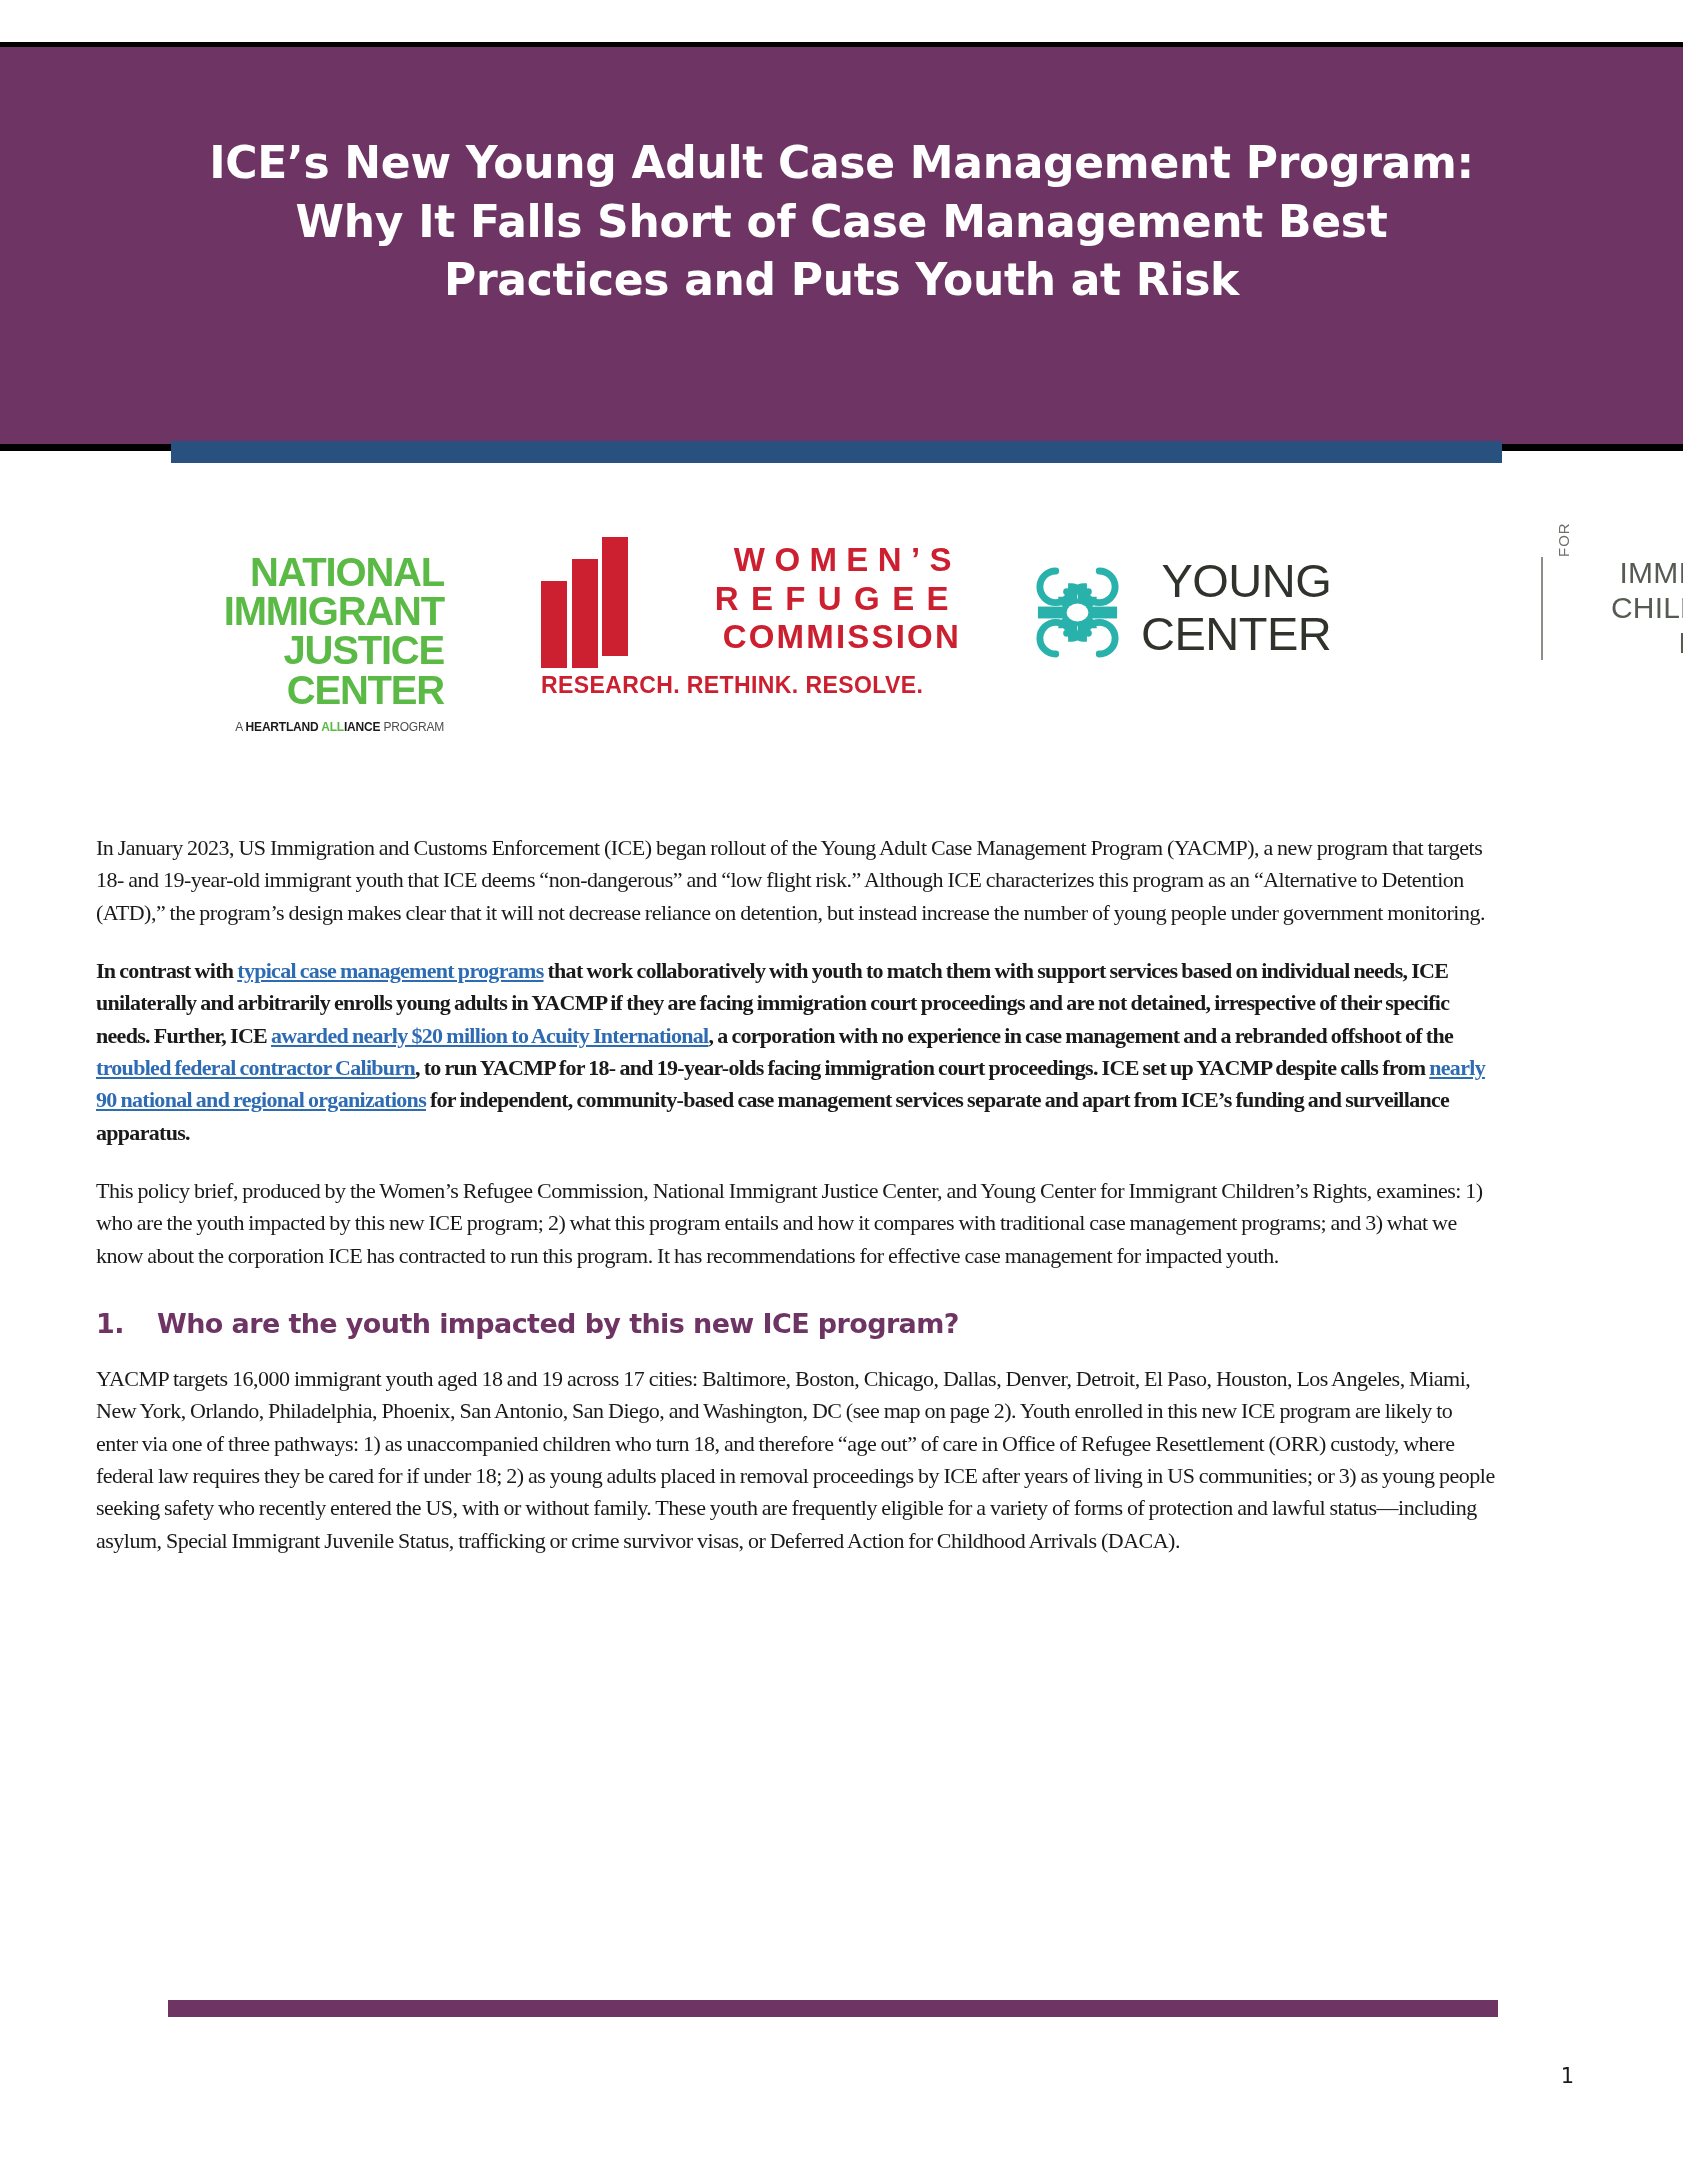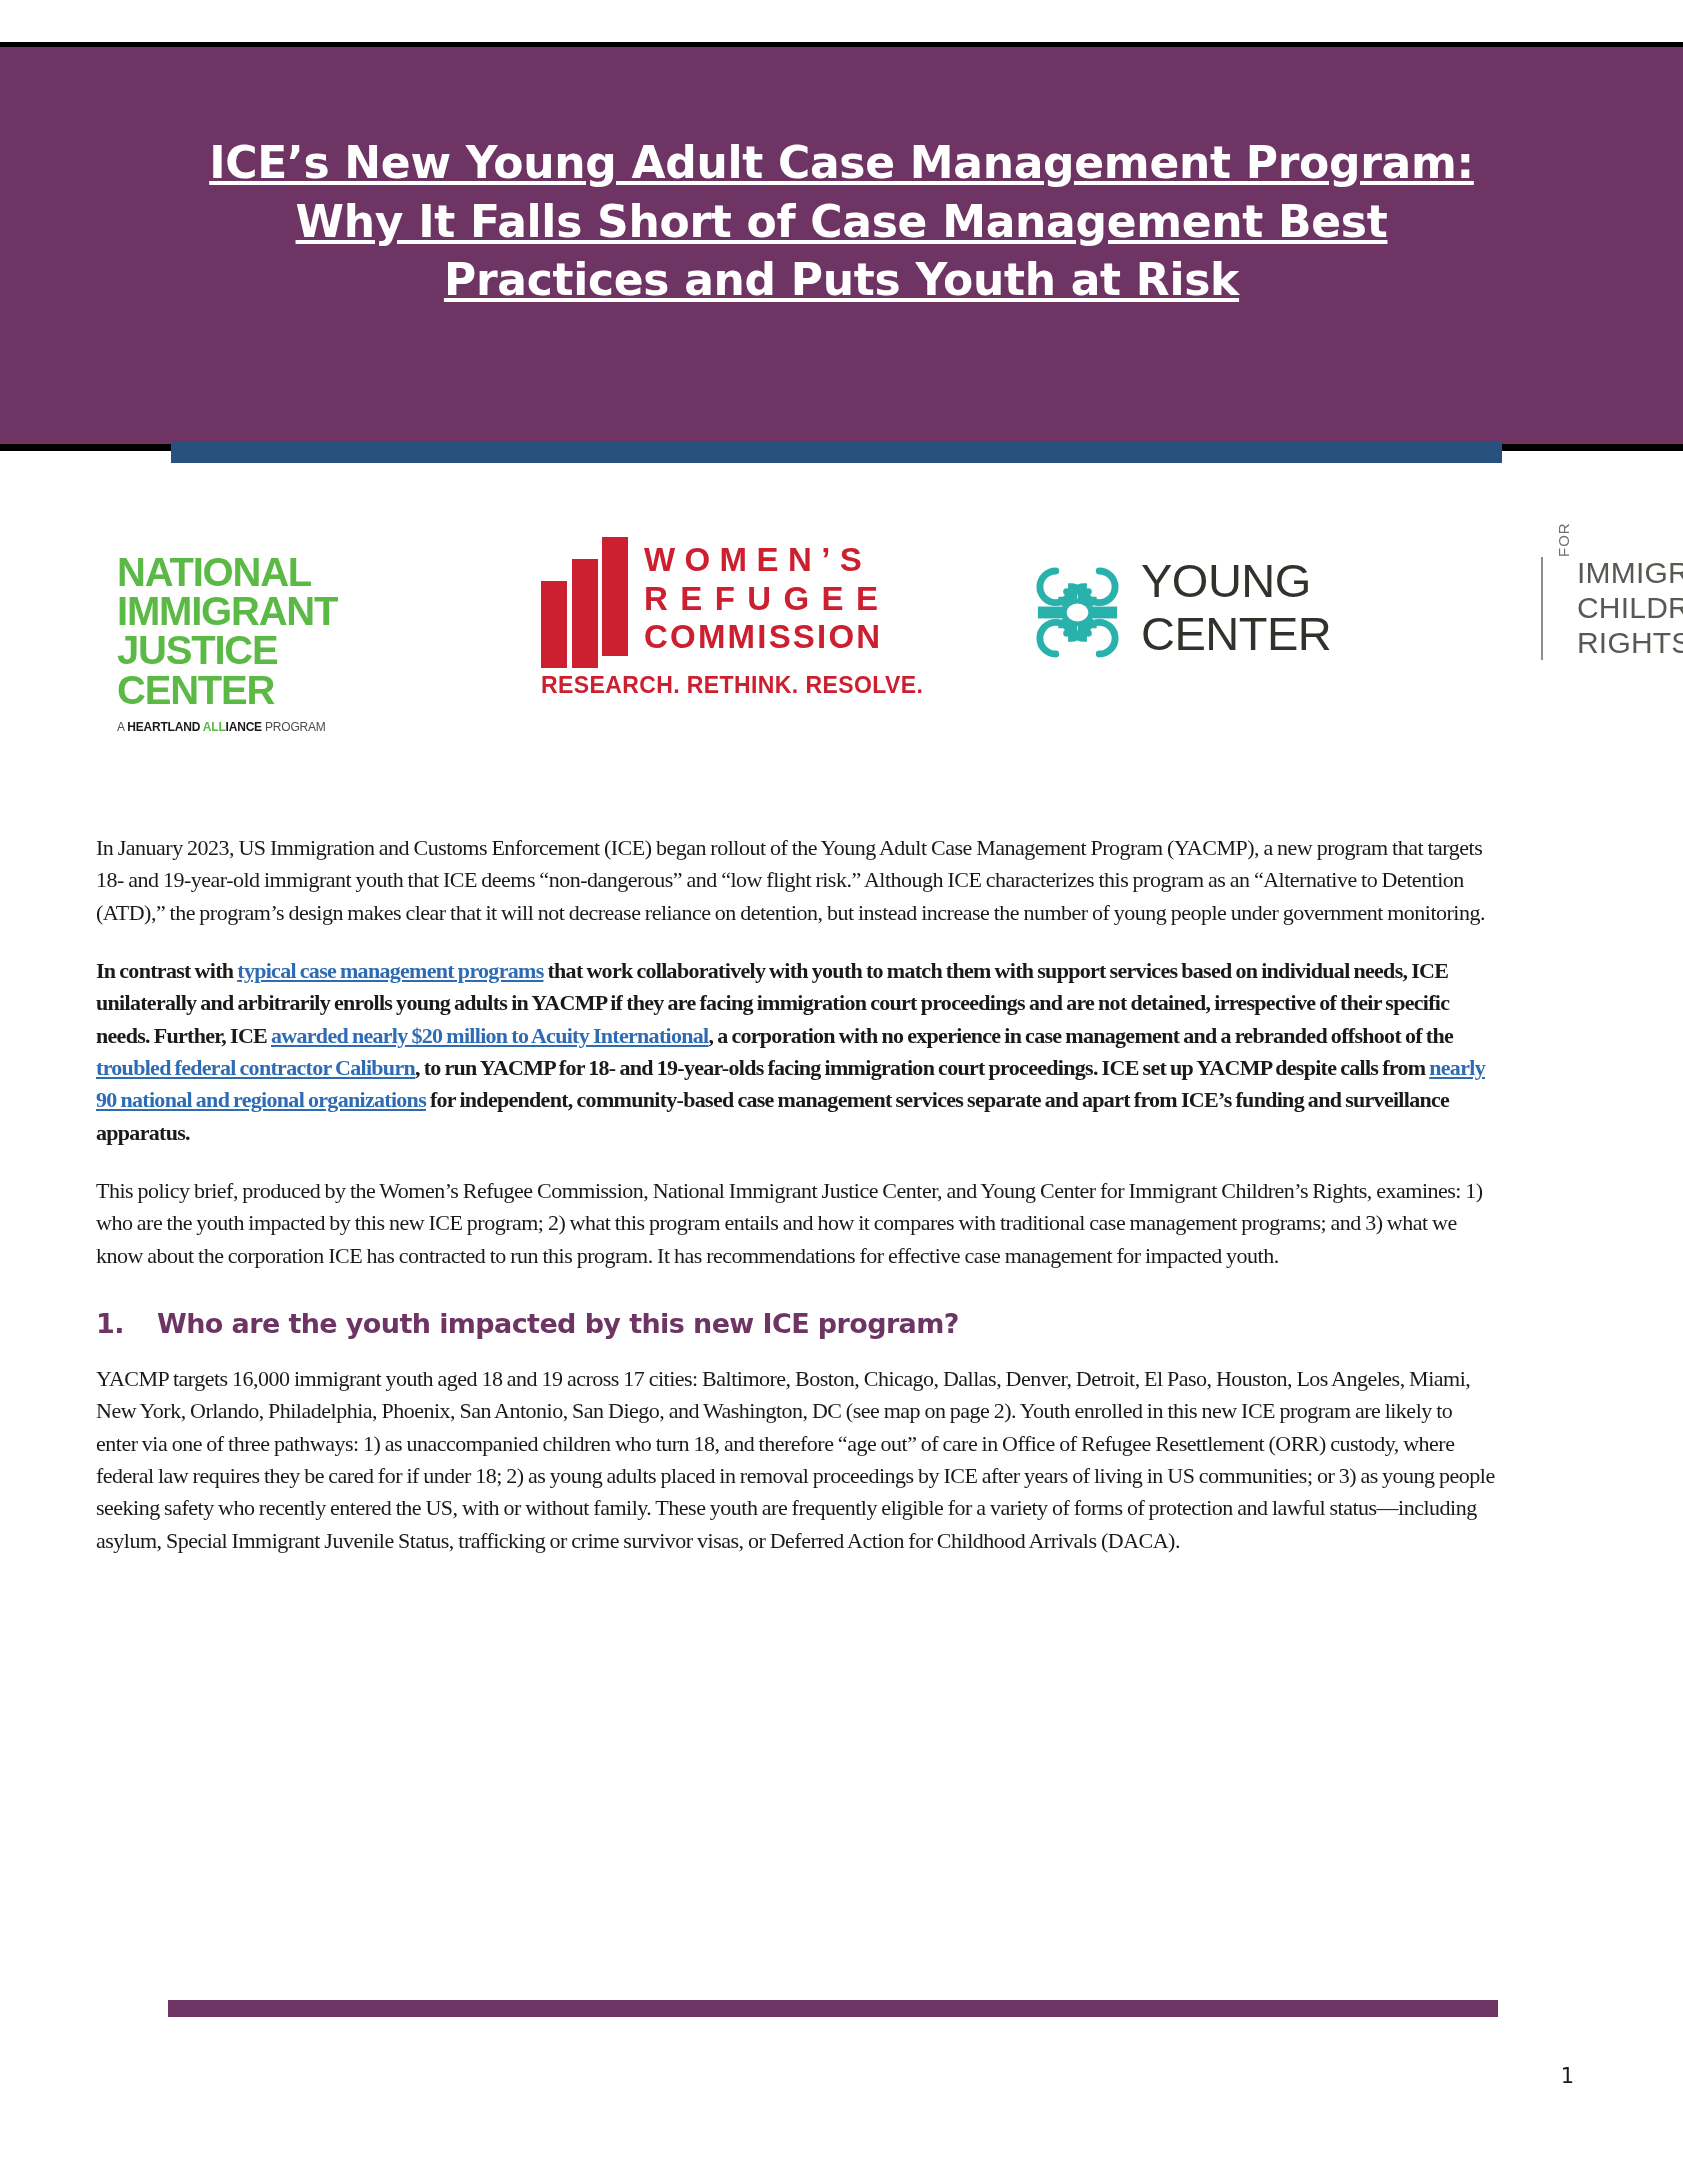--- a/index.html
+++ b/index.html
@@ -42,38 +42,39 @@
     top: 87px;
     width: 1445px;
     text-align: center;
     color: #ffffff;
     font-family: "DejaVu Sans", sans-serif;
     font-weight: bold;
     font-size: 44px;
     line-height: 1.33;
     letter-spacing: -0.3px;
   }
-  .header-title .tline { display: block; white-space: nowrap; text-decoration: underline; }
+  .header-title .tline { display: block; white-space: nowrap; }
 
   .header-rule {
     position: absolute;
     left: 171px;
     top: 394px;
     width: 1331px;
     height: 22px;
     background: #28517F;
   }
 
   
   .logo-row {
     position: absolute;
     left: 0;
     top: 533px;
     width: 1683px;
     height: 188px;
+    text-align: right;
   }
 
   
   .logo-nijc {
     position: absolute;
     left: 117px;
     top: 20px;
     width: 327px;
   }
   .nijc-word {

